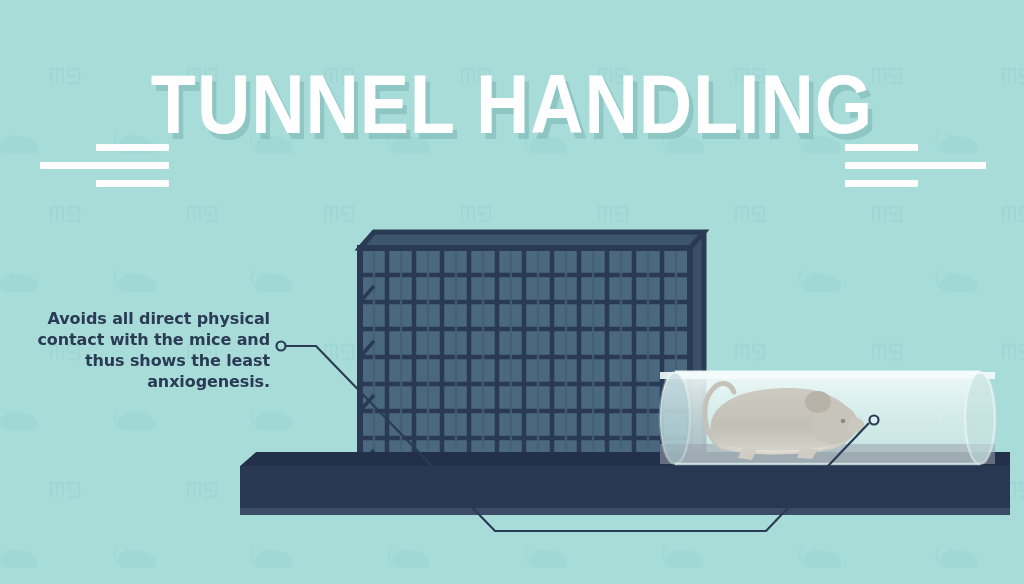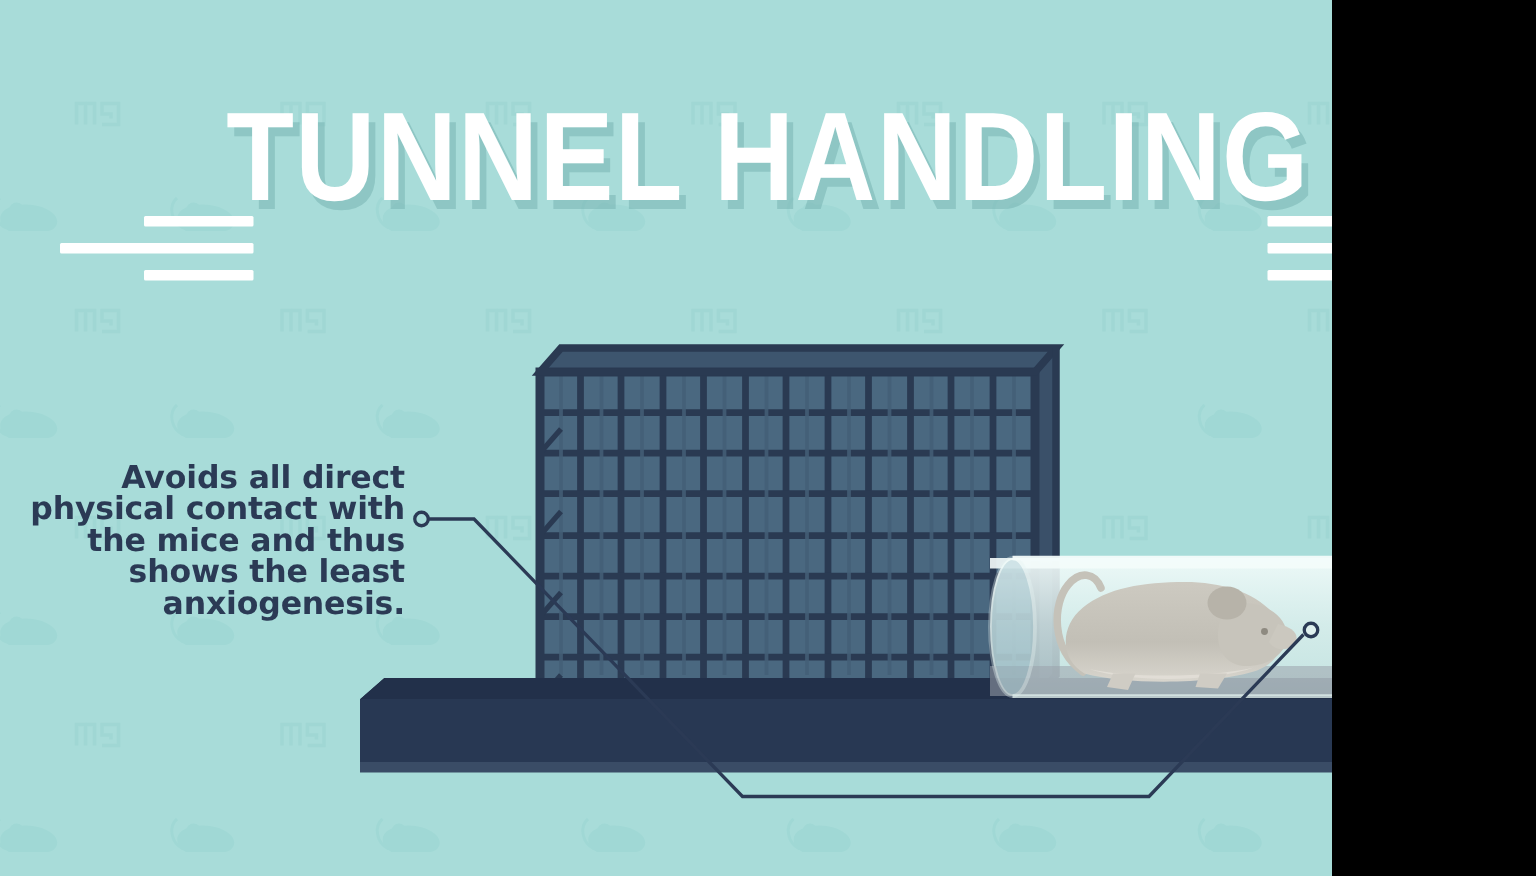--- a/index.html
+++ b/index.html
@@ -2,21 +2,21 @@
 <html><head>
 <meta charset="utf-8">
 <style>
   html, body {
     margin: 0;
     padding: 0;
     background: #000;
   }
   #stage {
     position: relative;
-    width: 888px;
+    width: 1024px;
     height: 584px;
     overflow: hidden;
     background: #a8dcd9;
     font-family: "DejaVu Sans", sans-serif;
   }
 
   
   #watermarks {
     position: absolute;
     inset: 0;
@@ -70,21 +70,21 @@
 
   
   #caption {
     position: absolute;
     left: 20px;
     top: 308px;
     width: 250px;
     text-align: right;
     font-family: "DejaVu Sans", sans-serif;
     font-weight: 700;
-    font-size: 21px;
+    font-size: 16px;
     line-height: 21px;
     color: #2b3a55;
     letter-spacing: -0.1px;
   }
 
   
   #scene {
     position: absolute;
     left: 0;
     top: 0;

